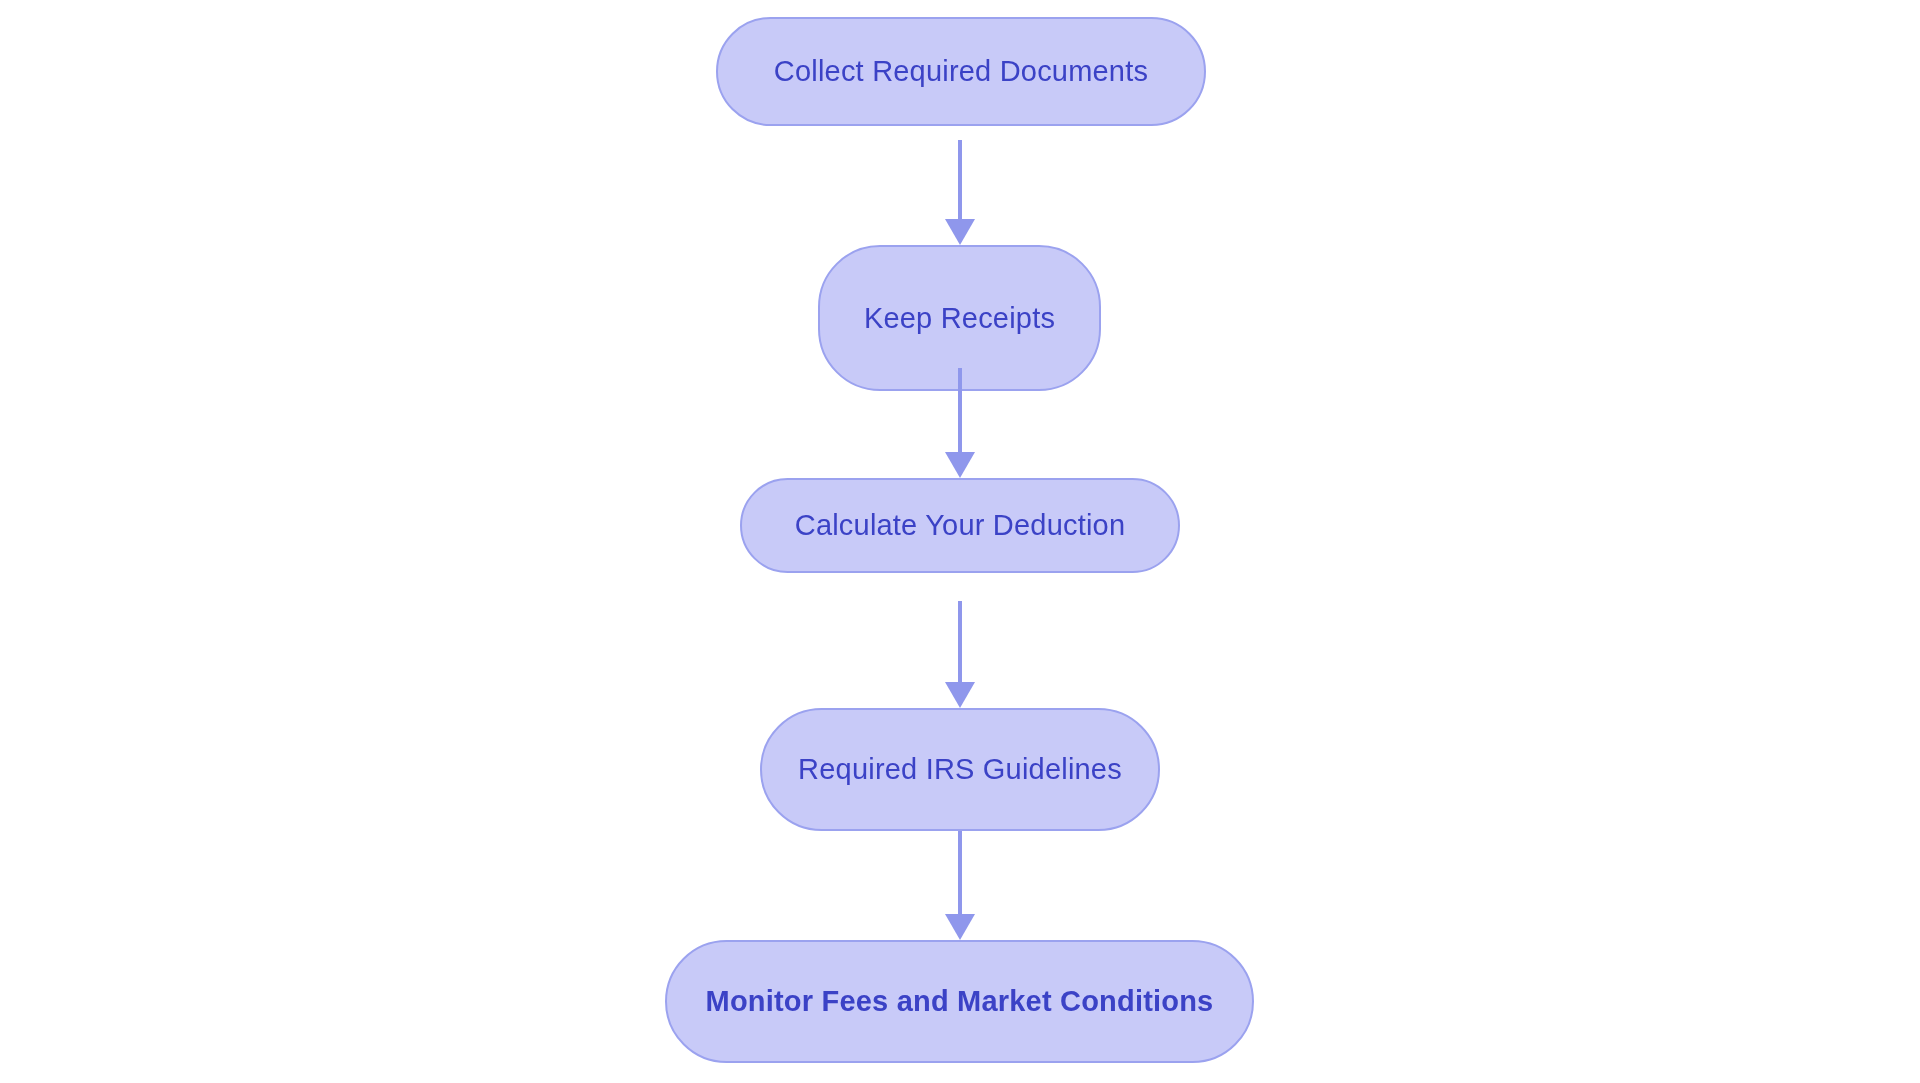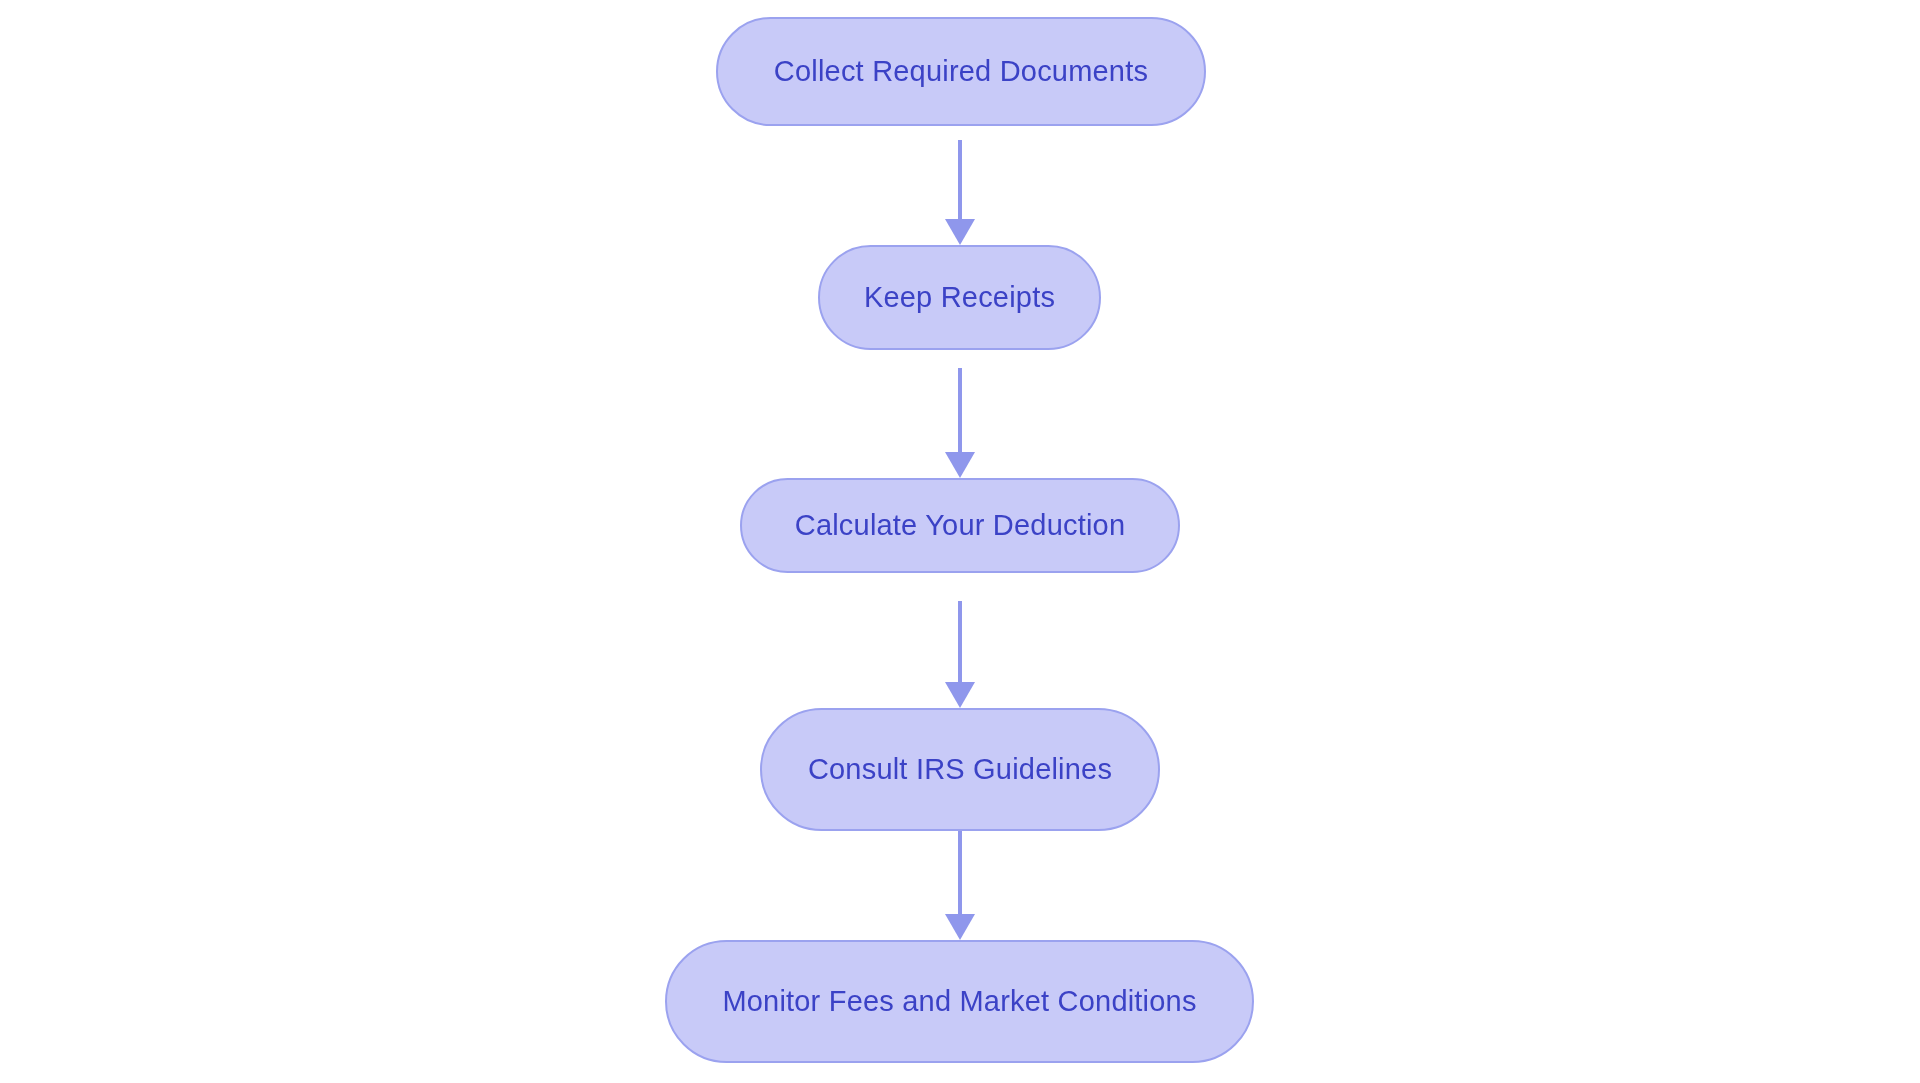--- a/index.html
+++ b/index.html
@@ -24,24 +24,24 @@
     display: flex;
     align-items: center;
     justify-content: center;
     color: var(--node-text, #3b42c6);
     font-size: 29px;
     font-weight: 400;
     letter-spacing: 0.2px;
     white-space: nowrap;
   }
   .n0 { left: 716px; top: 17px;  width: 490px; height: 109px; }
-  .n1 { left: 818px; top: 245px; width: 283px; height: 105px; text-align: right; }
+  .n1 { left: 818px; top: 245px; width: 283px; height: 146px; text-align: right; }
   .n2 { left: 740px; top: 478px; width: 440px; height: 95px; }
   .n3 { left: 760px; top: 708px; width: 400px; height: 123px; }
-  .n4 { left: 665px; top: 940px; width: 589px; height: 123px; }
+  .n4 { left: 665px; top: 940px; width: 589px; height: 123px; font-weight: bold; }
 
   .arrow-line {
     position: absolute;
     left: 958px;
     width: 4px;
     background: var(--arrow, #8f97ec);
   }
   .al0 { top: 140px; height: 80px; }
   .al1 { top: 368px; height: 84px; }
   .al2 { top: 601px; height: 81px; }
@@ -81,21 +81,21 @@
   <div class="arrow-head ah1"></div>
 
   <div class="node n2">
     <span>Calculate Your Deduction</span>
   </div>
 
   <div class="arrow-line al2"></div>
   <div class="arrow-head ah2"></div>
 
   <div class="node n3">
-    <span>Consult IRS Guidelines</span>
+    <span>Required IRS Guidelines</span>
   </div>
 
   <div class="arrow-line al3"></div>
   <div class="arrow-head ah3"></div>
 
   <div class="node n4">
     <span>Monitor Fees and Market Conditions</span>
   </div>
 
 </div>

